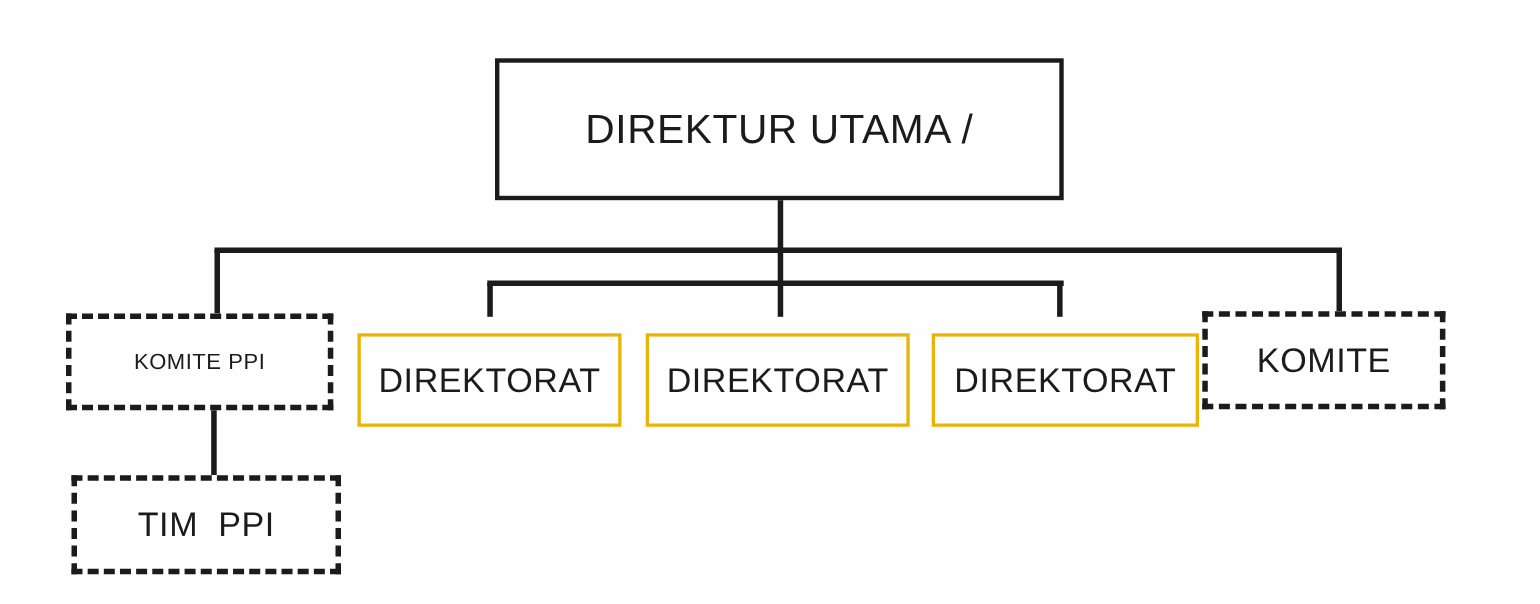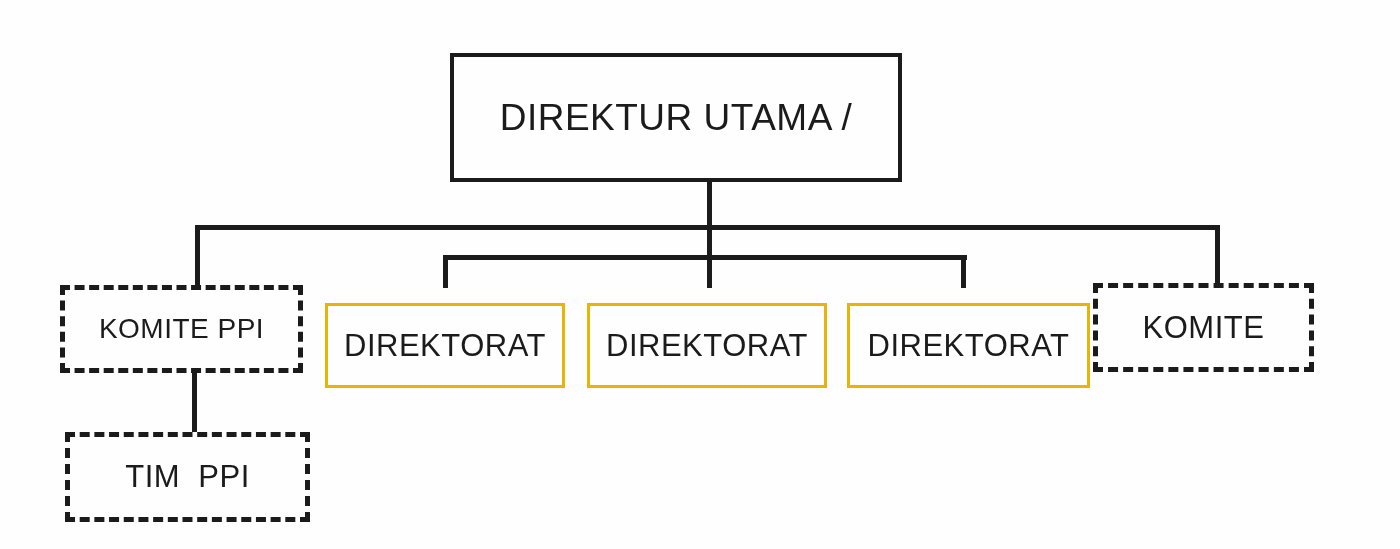--- a/index.html
+++ b/index.html
@@ -29,27 +29,27 @@
     background: #fefefe;
     color: #1b1b1b;
     letter-spacing: 0.5px;
     line-height: 1.35;
   }
   .node.solid  { border: 4px solid #1b1b1b; }
   .node.solid-thin { border: 3px solid #eab308; margin-top: 15px; }
   .node.dashed { border: 5px dashed #1b1b1b; }
 
   .node-direktur {
-    left: 450px; top: 53px; width: 452px; height: 129px;
+    left: 450px; top: 53px; width: 517px; height: 129px;
     font-size: 37px;
     flex-direction: column;
   }
   .node-direktur .line { display: block; }
 
-  .node-komite-ppi  { left: 60px;   top: 285px; width: 243px; height: 88px; font-size: 28px; }
+  .node-komite-ppi  { left: 60px;   top: 285px; width: 243px; height: 88px; font-size: 20px; }
   .node-direktorat-1{ left: 325px;  top: 288px; width: 240px; height: 85px; font-size: 31px; }
   .node-direktorat-2{ left: 587px;  top: 288px; width: 240px; height: 85px; font-size: 31px; }
   .node-direktorat-3{ left: 847px;  top: 288px; width: 243px; height: 85px; font-size: 31px; }
   .node-komite      { left: 1093px; top: 283px; width: 221px; height: 89px; font-size: 31px; }
   .node-tim-ppi     { left: 65px;   top: 432px; width: 245px; height: 90px; font-size: 31px; white-space: pre; }
 
   
   .conn {
     position: absolute;
     background: #1b1b1b;

